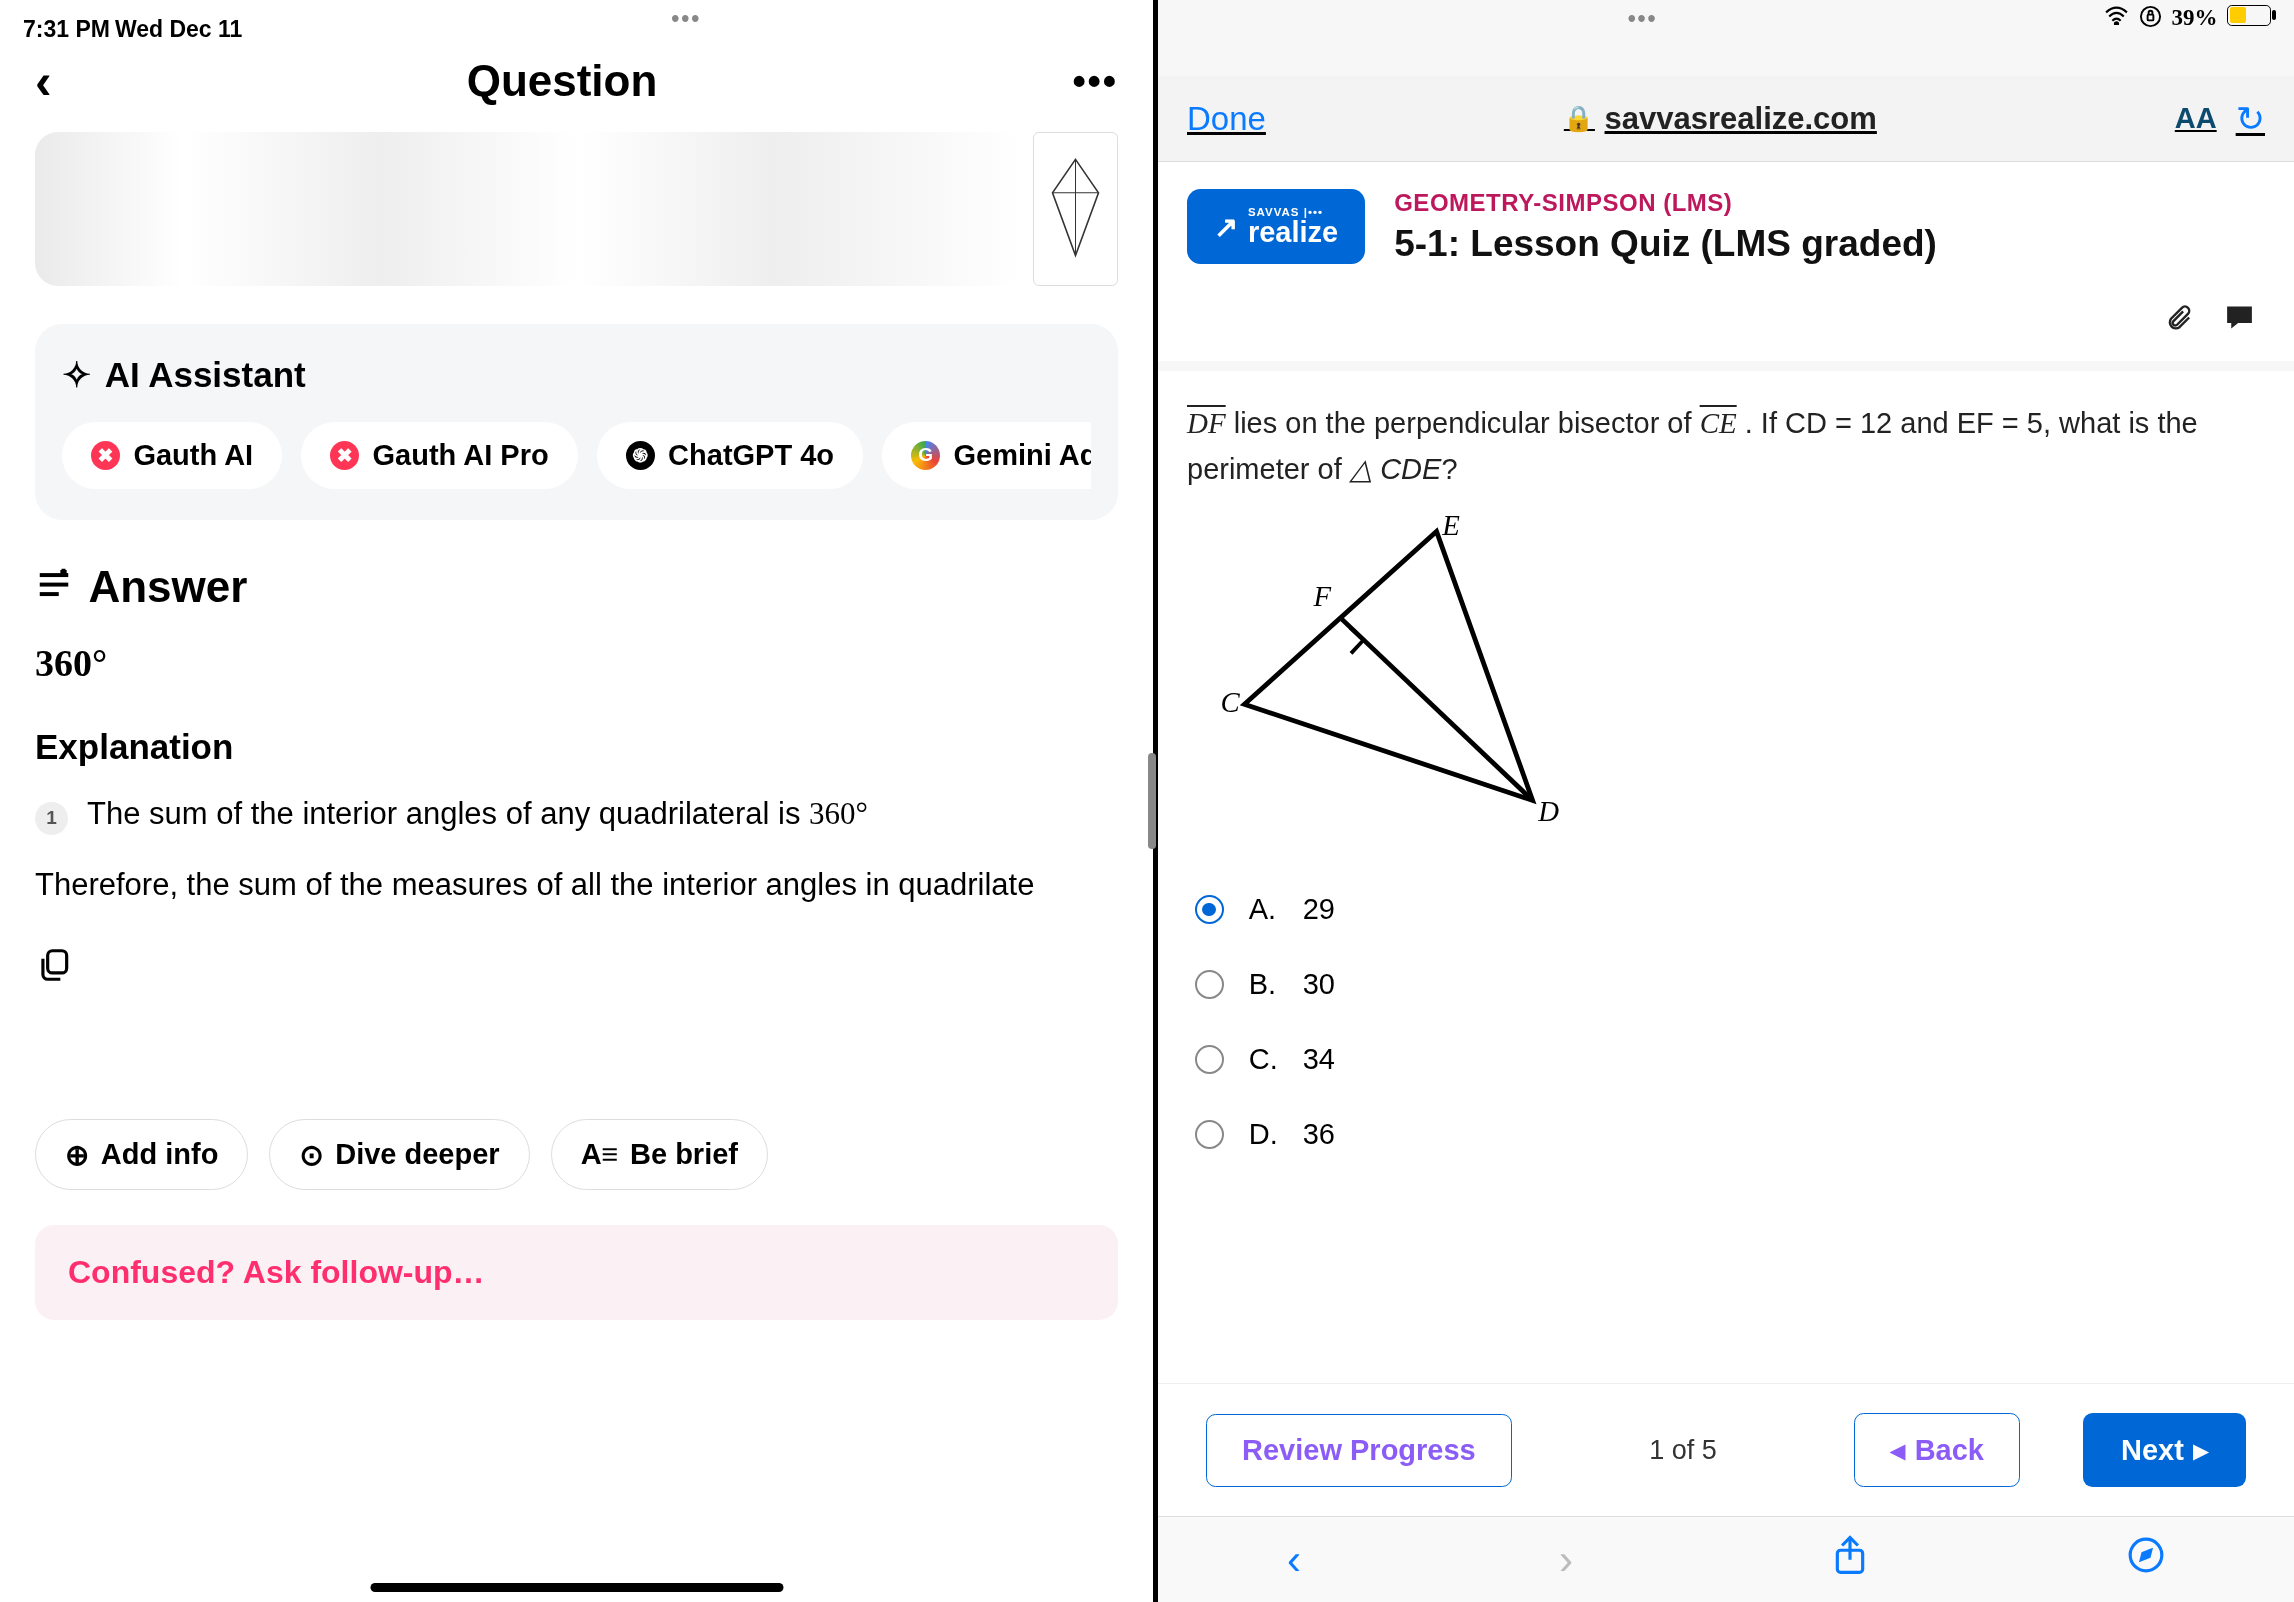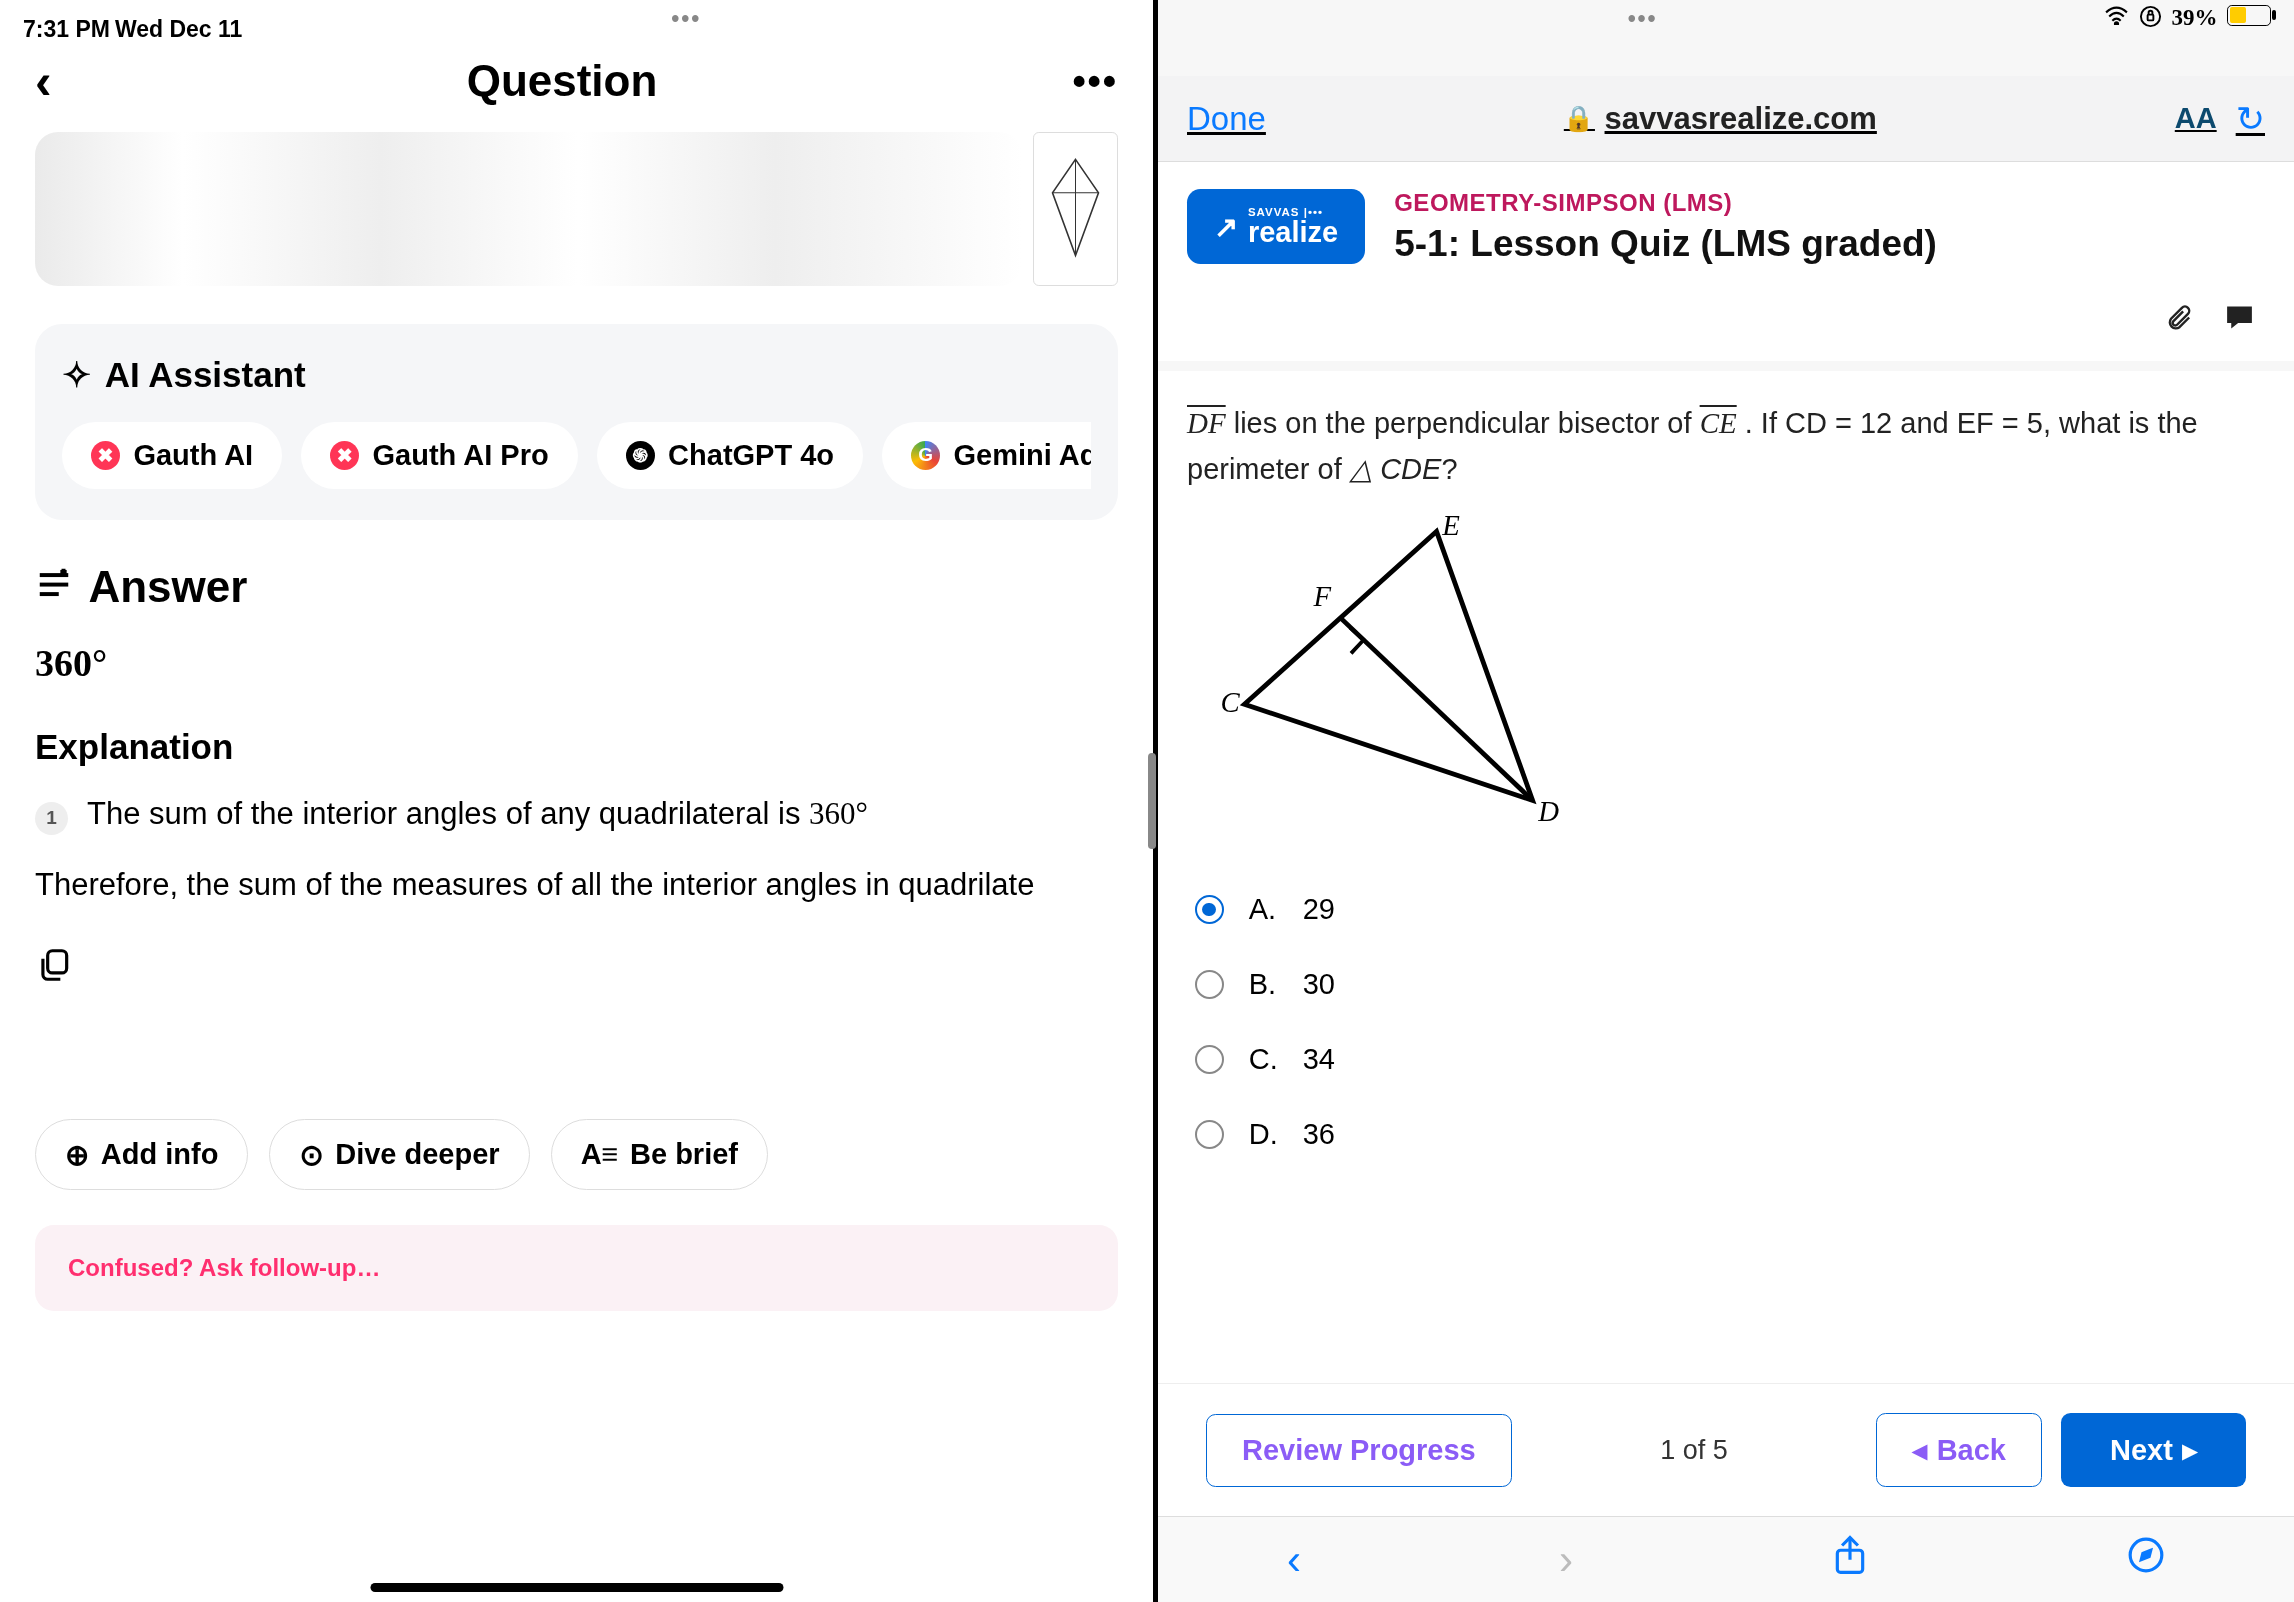--- a/index.html
+++ b/index.html
@@ -46,21 +46,21 @@
   .step-row { margin-top: 29px; display: flex; align-items: baseline; gap: 19px; font-size: 31px; }
   .step-badge { background: #eee; color: #555; width: 33px; height: 33px; border-radius: 50%; display: inline-flex; align-items: center; justify-content: center; font-size: 19px; font-weight: 700; }
   .step-text { flex: 1; }
   .step-math { font-family: Georgia, serif; }
   .explanation-body { margin-top: 27px; font-size: 31px; line-height: 1.5; }
   .copy-icon { margin-top: 38px; font-size: 42px; color: #000; cursor: pointer; }
 
   .pill-row { margin-top: 125px; display: flex; gap: 21px; }
   .pill { border: 1.9px solid #ddd; border-radius: 960px; padding: 17.3px 29px; font-size: 29px; font-weight: 600; display: flex; align-items: center; gap: 11.5px; cursor: pointer; background: #fff; }
 
-  .followup { margin-top: 35px; background: #fbf1f5; border-radius: 19px; padding: 29px 33px; font-size: 24px; font-weight: 700; color: #ff2f6f; }
+  .followup { margin-top: 35px; background: #fbf1f5; border-radius: 19px; padding: 29px 33px; font-size: 32px; font-weight: 700; color: #ff2f6f; }
 
   
   .safari-bar { height: 86px; display: flex; align-items: center; padding: 0 29px; gap: 19px; background: #f3f3f4; border-bottom: 1px solid #ddd; margin-top: 38px; text-decoration: underline; }
   .done-btn { color: #0a7aff; font-size: 33px; font-weight: 500; cursor: pointer; }
   .addr { flex: 1; text-align: center; font-size: 31px; font-weight: 700; color: #222; display: flex; align-items: center; justify-content: center; gap: 9.6px; }
   .lock-icon { font-size: 25px; }
   .aa { color: #0c4a6e; font-size: 29px; font-weight: 700; cursor: pointer; }
   .reload { color: #0a7aff; font-size: 35px; cursor: pointer; }
 
   .realize-header { display: flex; align-items: center; gap: 29px; padding: 27px 29px; background: #fff; }
@@ -77,21 +77,21 @@
   .triangle-wrap { margin: 19px 0 29px 19px; }
   .options { margin-top: 9.6px; }
   .option-row { display: flex; align-items: center; gap: 25px; padding: 21px 7.7px; font-size: 29px; cursor: pointer; }
   .radio { width: 29px; height: 29px; border: 2.9px solid #888; border-radius: 50%; display: inline-flex; align-items: center; justify-content: center; }
   .radio.selected { border-color: #0067d6; }
   .radio.selected::after { content: ""; width: 13.4px; height: 13.4px; background: #0067d6; border-radius: 50%; }
   .opt-letter { font-weight: 500; width: 29px; }
 
   .quiz-footer { display: flex; align-items: center; justify-content: space-between; padding: 29px 48px; background: #fff; border-top: 1.9px solid #eee; gap: 29px; }
   .btn-outline { border: 1.9px solid #0067d6; color: #8b5cf6; background: #fff; border-radius: 9.6px; padding: 19px 35px; font-size: 29px; font-weight: 700; cursor: pointer; display:flex; align-items:center; gap:9.6px;}
-  .btn-solid { background: #0067d6; color: #fff; border-radius: 9.6px; padding: 19px 49px; font-size: 29px; font-weight: 700; cursor: pointer; display:flex; align-items:center; gap:9.6px;}
+  .btn-solid { background: #0067d6; color: #fff; border-radius: 9.6px; padding: 19px 38px; font-size: 29px; font-weight: 700; cursor: pointer; display:flex; align-items:center; gap:9.6px;margin-left:44px;}
   .page-count { font-size: 27px; color: #333; }
 
   .safari-bottom { height: 86px; display: flex; align-items: center; justify-content: space-around; border-top: 1px solid #ddd; background: #f9f9f9; color: #0a7aff; font-size: 42px; }
   .safari-bottom .disabled { color: #bcbcbc; }
 
   .drag-handle { position: absolute; top: 50%; right: -2.9px; width: 7.7px; height: 96px; background: #888; border-radius: 3.8px; transform: translateY(-50%); }
   .home-indicator { position: absolute; bottom: 9.6px; left: 50%; transform: translateX(-50%); width: 413px; height: 9.6px; background: #000; border-radius: 9.6px; }
 </style>
 </head>
 <body>

